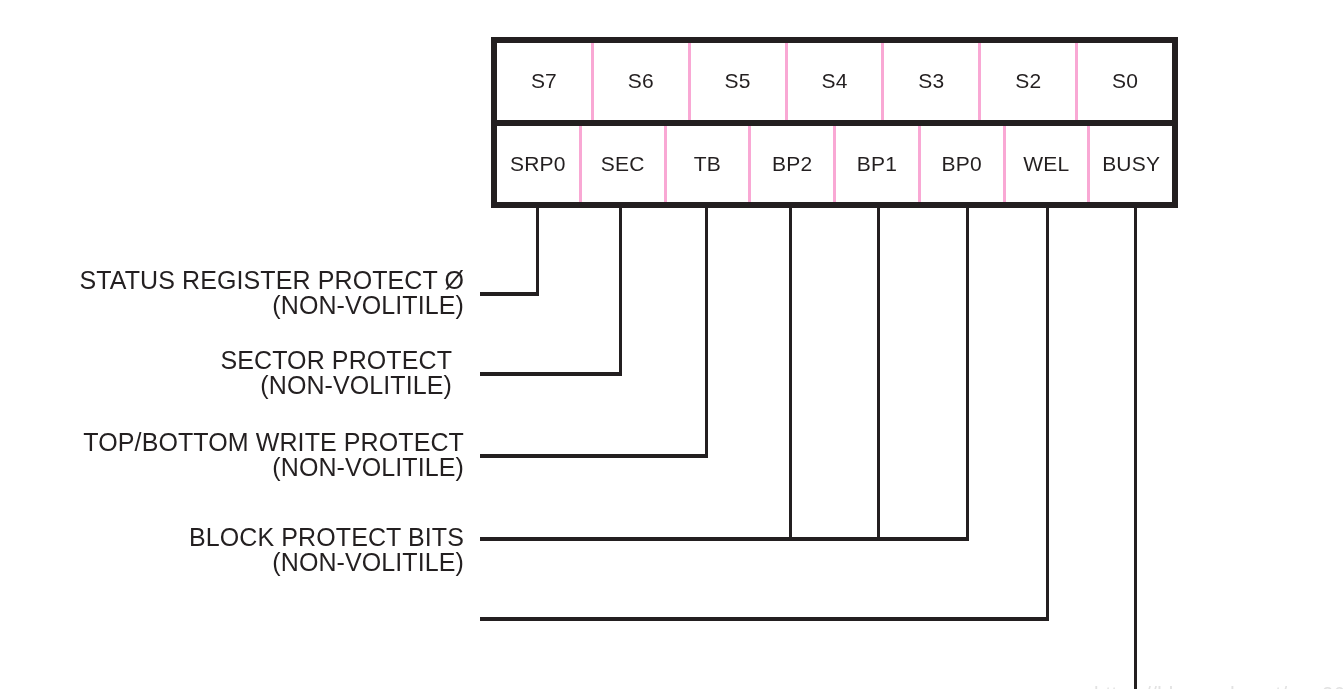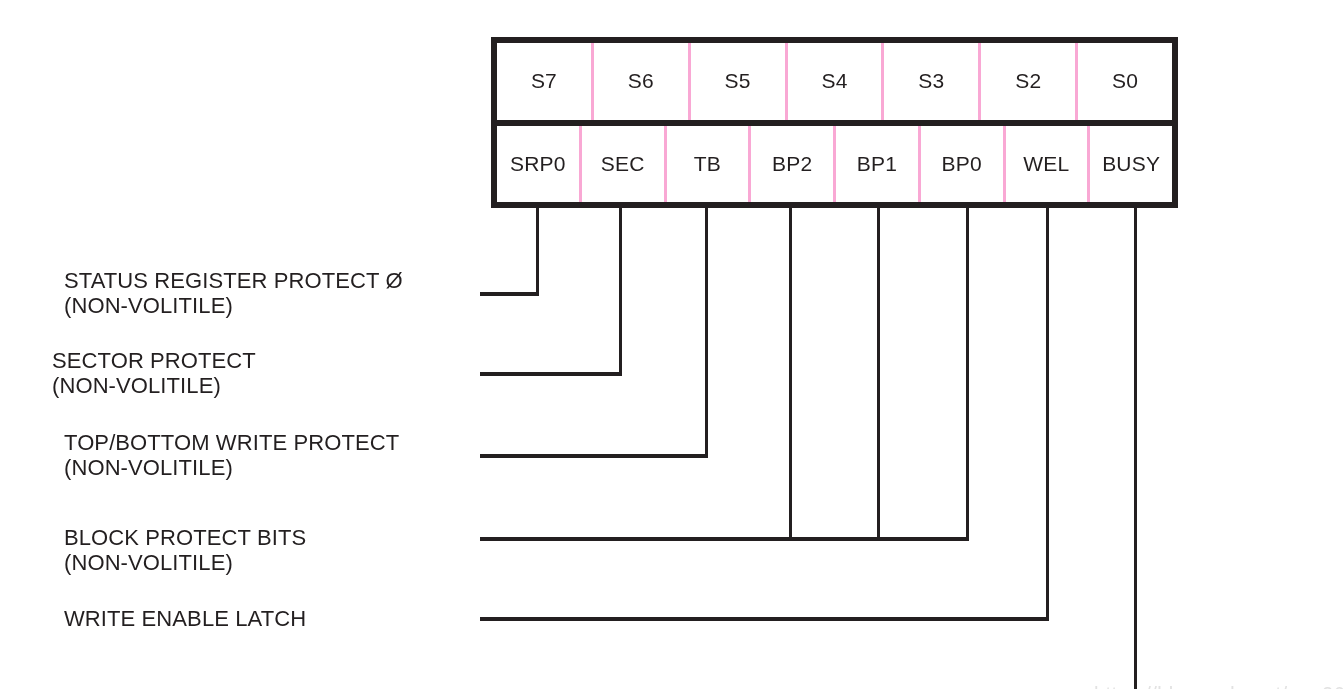--- a/index.html
+++ b/index.html
@@ -68,22 +68,23 @@
   }
   .lead-h {
     position: absolute;
     height: 4px;
     background: #231f20;
   }
 
   
   .desc-label {
     position: absolute;
+    text-align: right;
     color: #231f20;
-    font-size: 22px;
+    font-size: 25px;
     line-height: 25px;
     letter-spacing: 0.1px;
     white-space: nowrap;
   }
   .desc-label .l2 {
     display: block;
   }
 
   
   #watermark {
@@ -168,22 +169,19 @@
   <div class="desc-label" style="left:64px; top:402px; width:400px;">
     <span>TOP/BOTTOM WRITE PROTECT</span>
     <span class="l2">(NON-VOLITILE)</span>
   </div>
 
   <div class="desc-label" style="left:64px; top:497px; width:400px;">
     <span>BLOCK PROTECT BITS</span>
     <span class="l2">(NON-VOLITILE)</span>
   </div>
 
-  <div class="desc-label" style="left:64px; top:578px; width:400px;">
-    <span>WRITE ENABLE LATCH</span>
-  </div>
 
 
   <div id="watermark" style="left:1094px; top:655px;">https://blog.csdn.net/qq_26918203</div>
 
   <div id="bottom-rule"></div>
 
 </div>
 
 </body></html>

